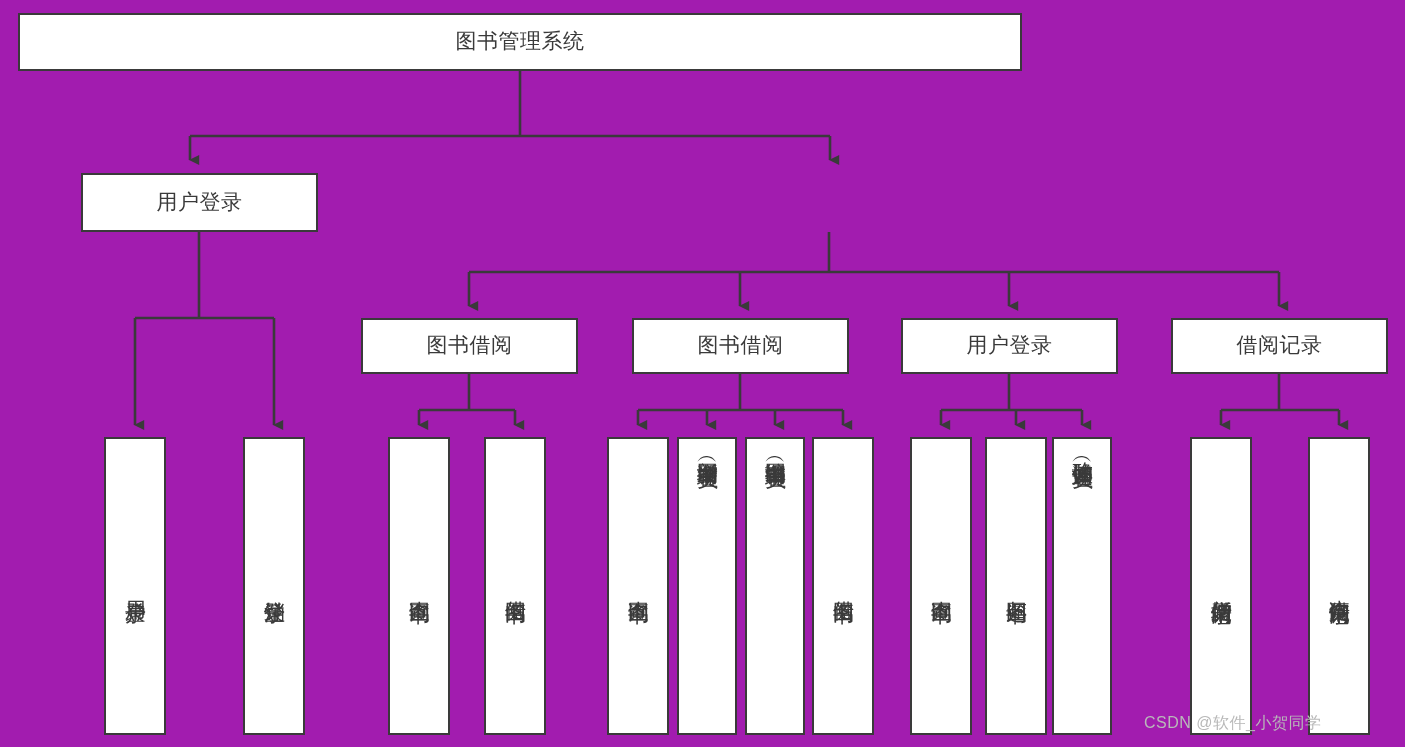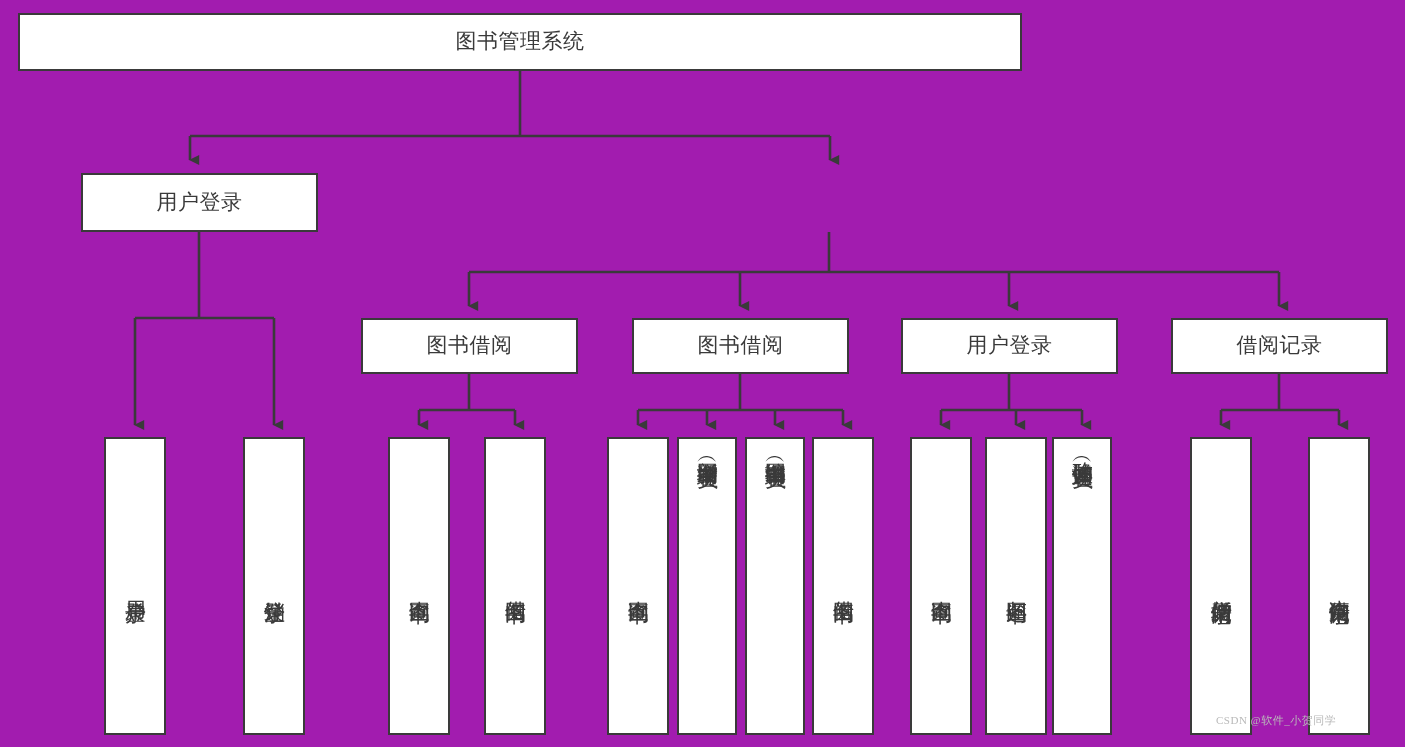--- a/index.html
+++ b/index.html
@@ -58,27 +58,27 @@
     align-items: flex-start;
     justify-content: center;
     padding-top: 6px;
   }
   .leaf-box.centered {
     align-items: center;
     padding-top: 0;
   }
   .watermark {
     position: absolute;
-    left: 1216px;
+    left: 1144px;
     top: 713px;
-    font-size: 11px;
+    font-size: 16px;
     color: #b9b9b9;
     white-space: nowrap;
     letter-spacing: 0.5px;
-    font-family: Liberation Serif, serif;
+    font-family: Liberation Sans, sans-serif;
   }
 </style>
 </head>
 <body>
 
 <div id="diagram-root">
 
   <svg class="diagram-svg" viewBox="0 0 1405 747">
     <defs>
       <marker id="arrowhead" markerWidth="11" markerHeight="11" refX="5.5" refY="9.6" orient="auto" markerUnits="userSpaceOnUse">

